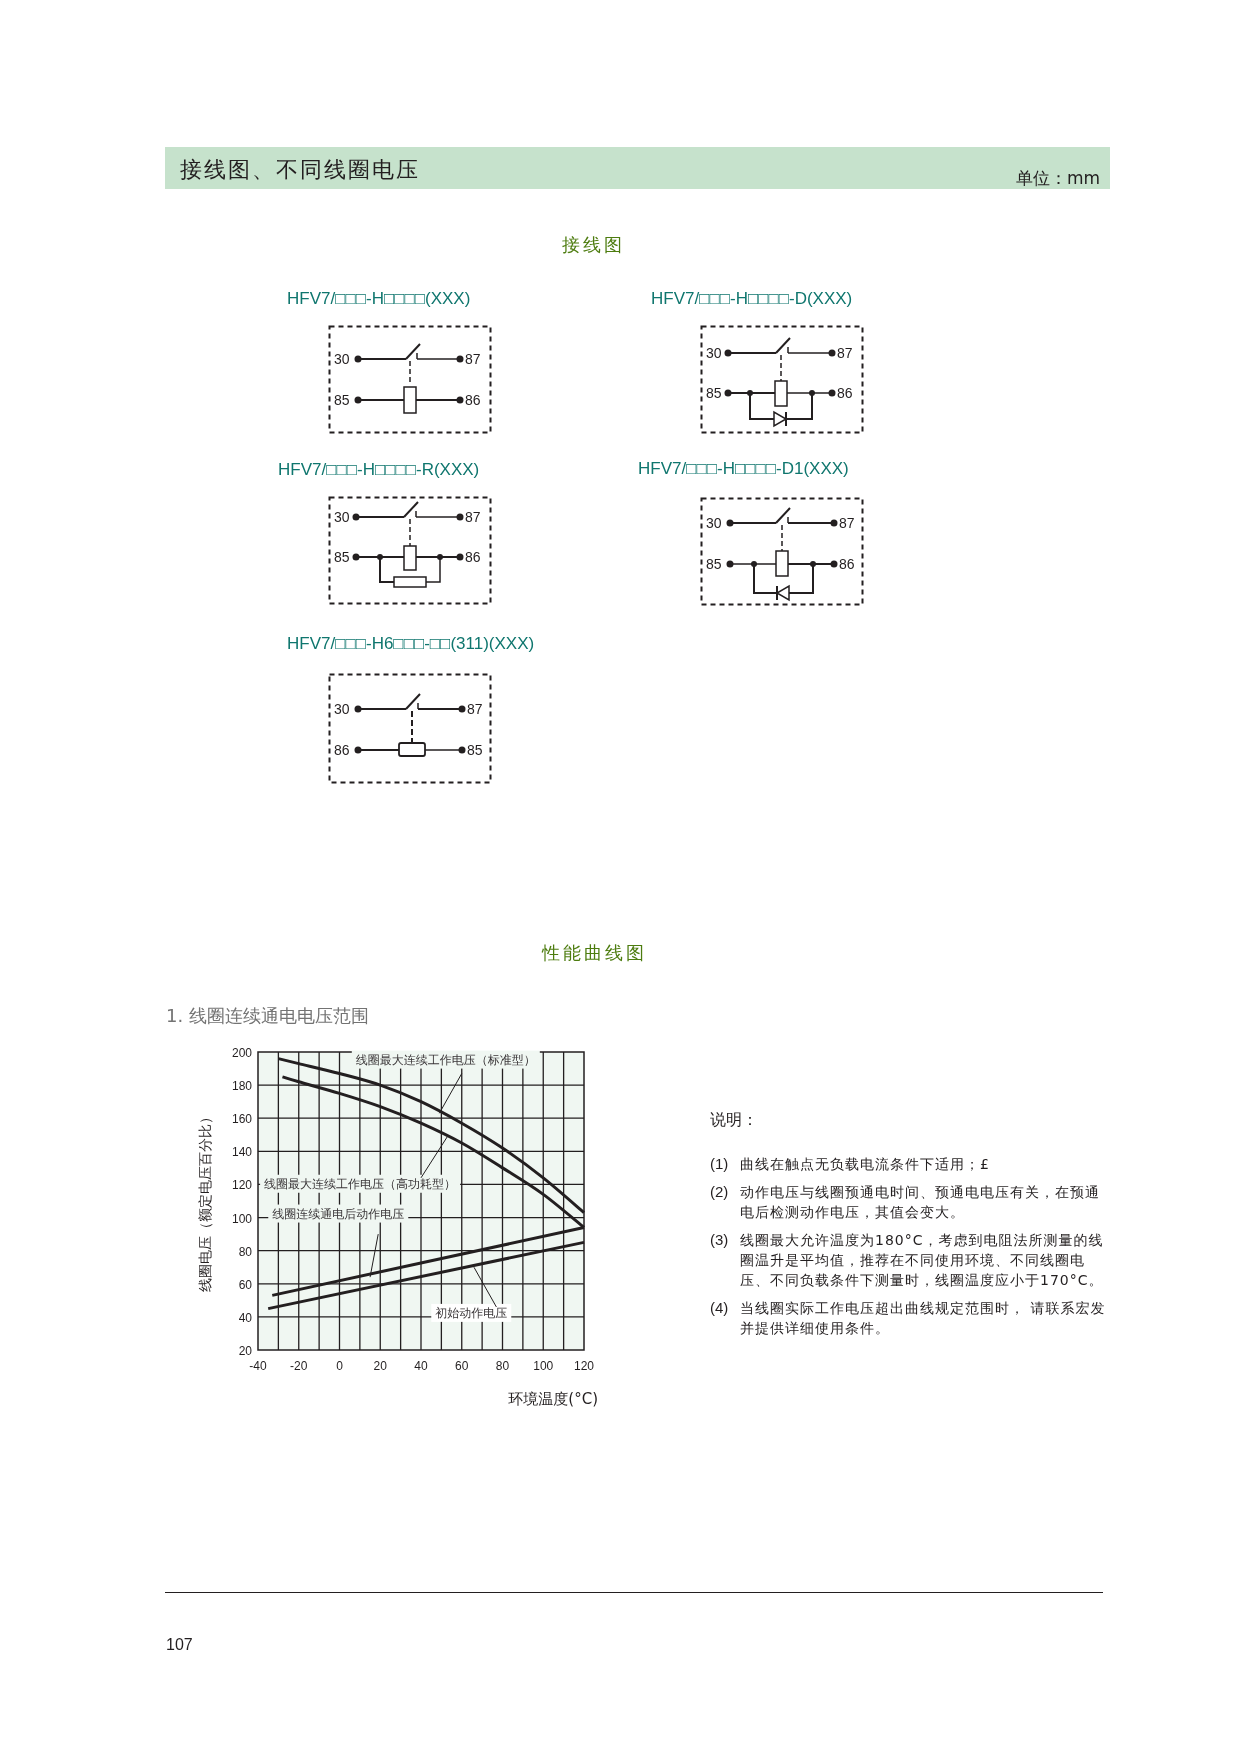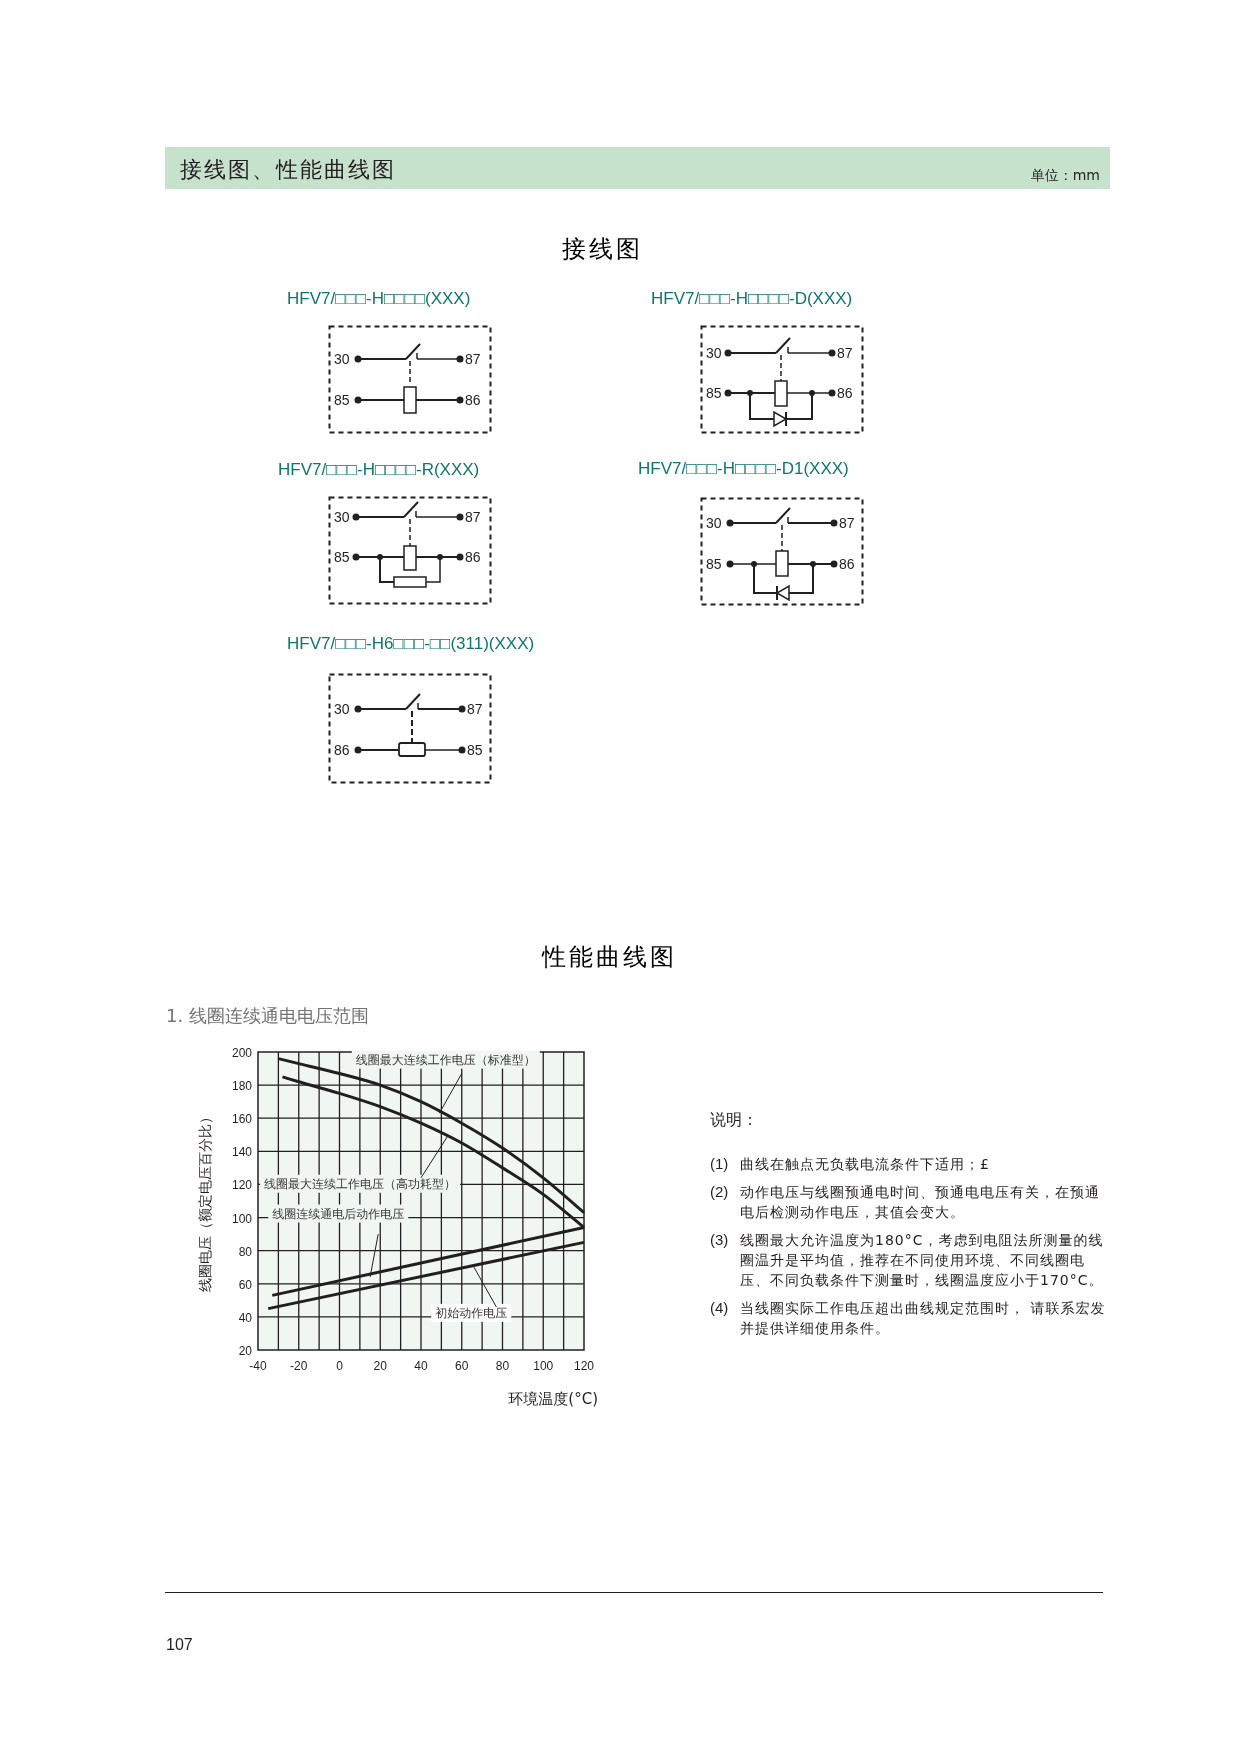--- a/index.html
+++ b/index.html
@@ -1,38 +1,38 @@
 <!DOCTYPE html>
 <html><head>
 <meta charset="utf-8">
 <style>
   html,body{margin:0;padding:0;background:#fff;}
   body{width:1240px;height:1754px;position:relative;overflow:hidden;font-family:"DejaVu Sans","Liberation Sans",sans-serif;color:#231f20;}
   .abs{position:absolute;}
   .header-bar{left:165px;top:147px;width:945px;height:42px;background:#c6e2cc;}
   .header-title{left:180px;top:155px;font-size:22px;letter-spacing:2px;color:#231f20;}
-  .header-unit{right:140px;top:167px;font-size:14px;color:#231f20;}
-  .section-title{font-size:24px;letter-spacing:3px;color:#000000;}
+  .header-unit{right:140px;top:167px;font-size:17px;color:#231f20;}
+  .section-title{font-size:18px;letter-spacing:3px;color:#4d7c0f;}
   .model{font-family:"Liberation Sans","DejaVu Sans",sans-serif;font-size:17px;color:#0f766e;white-space:nowrap;}
   .diagram{position:absolute;}
   .diagram svg{display:block;}
   .sub-title{font-size:18px;color:#737373;}
   .notes{left:710px;top:1110px;width:400px;font-size:14px;line-height:20px;color:#231f20;}
   .notes .head{font-size:16px;margin-bottom:24px;}
   .note{display:flex;margin-bottom:8px;}
   .note .num{width:30px;flex:0 0 30px;font-family:"Liberation Sans",sans-serif;font-size:15px;}
   .note .txt{flex:1;letter-spacing:1px;}
   .footer-rule{left:165px;top:1592px;width:938px;height:1px;background:#231f20;}
   .page-num{left:166px;top:1636px;font-family:"Liberation Sans",sans-serif;font-size:16px;}
 </style>
 </head>
 <body>
 
 <div class="abs header-bar"></div>
-<div class="abs header-title">接线图、性能曲线图</div>
+<div class="abs header-title">接线图、不同线圈电压</div>
 <div class="abs header-unit">单位：mm</div>
 
 <div class="abs section-title" style="left:562px;top:233px;">接线图</div>
 
 <div class="abs model" style="left:287px;top:289px;">HFV7/□□□-H□□□□(XXX)</div>
 <div class="diagram" style="left:328px;top:325px;">
   <svg width="165" height="110" viewBox="0 0 165 110">
     <rect x="1.5" y="1.5" width="161" height="106" fill="none" stroke="#231f20" stroke-width="2" stroke-dasharray="5,4"></rect>
     <text x="6" y="39" font-family="Liberation Sans,sans-serif" font-size="14" fill="#231f20">30</text>
     <circle cx="30" cy="34" r="3.5" fill="#231f20"></circle>

